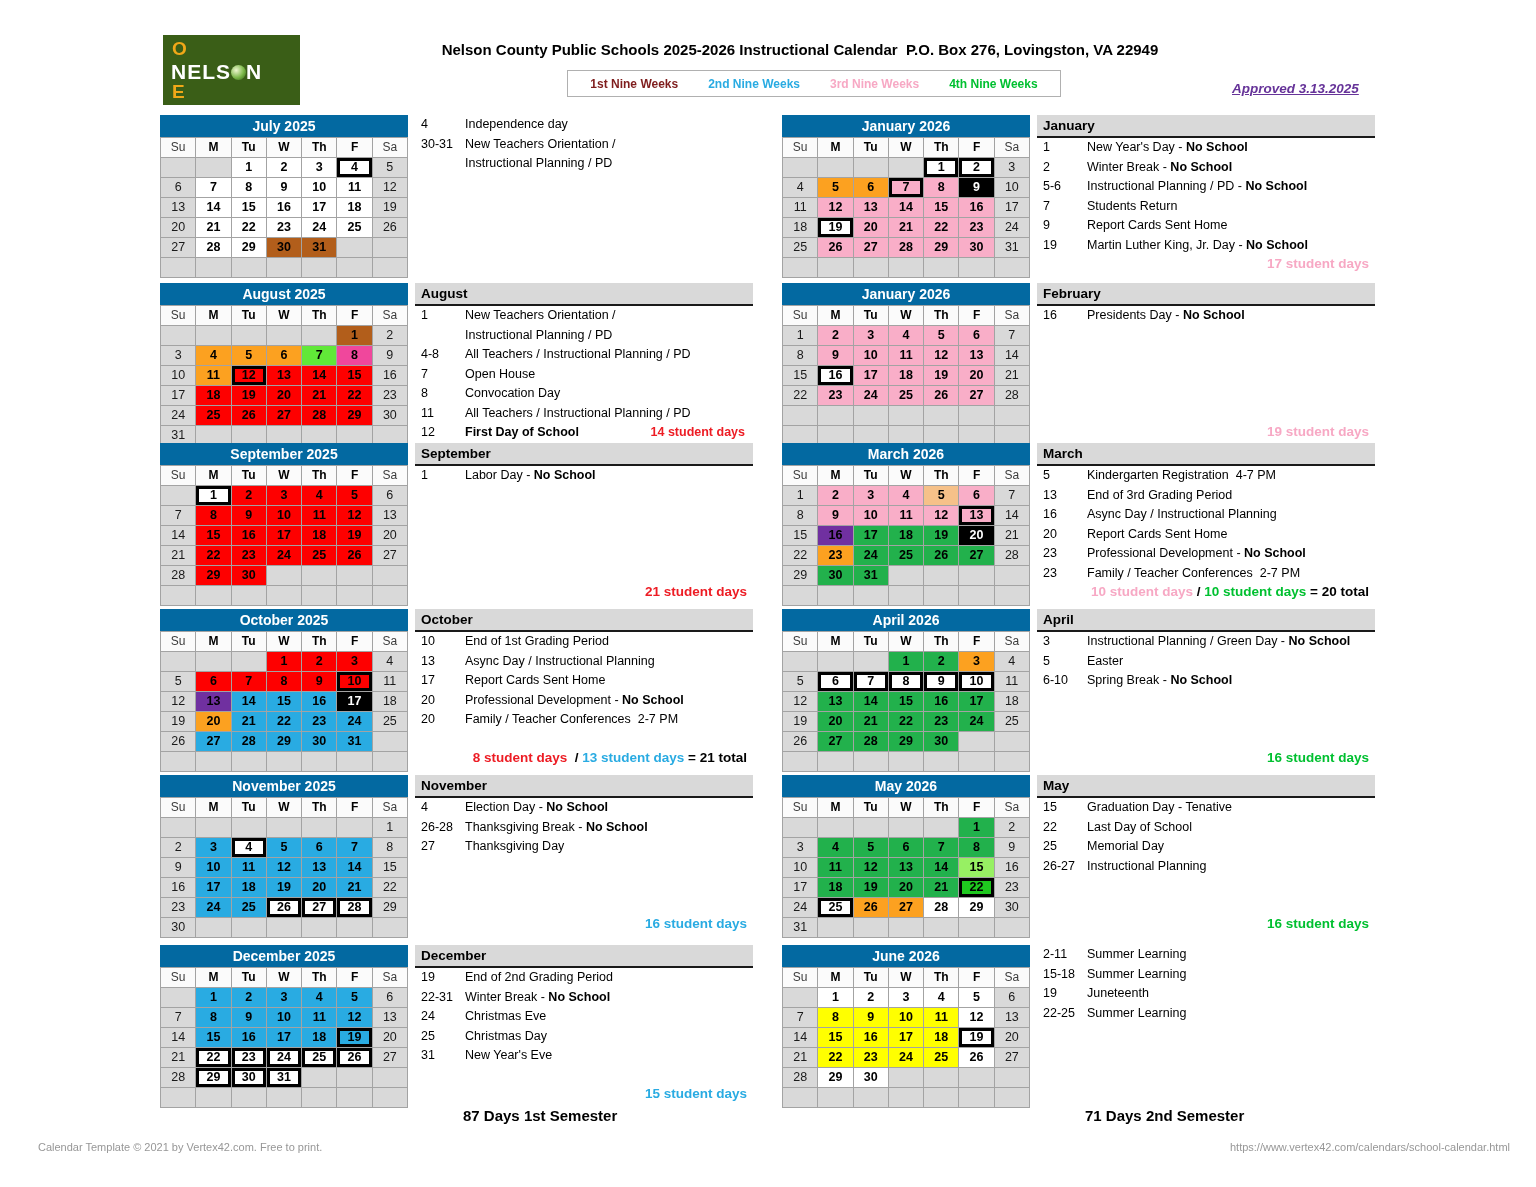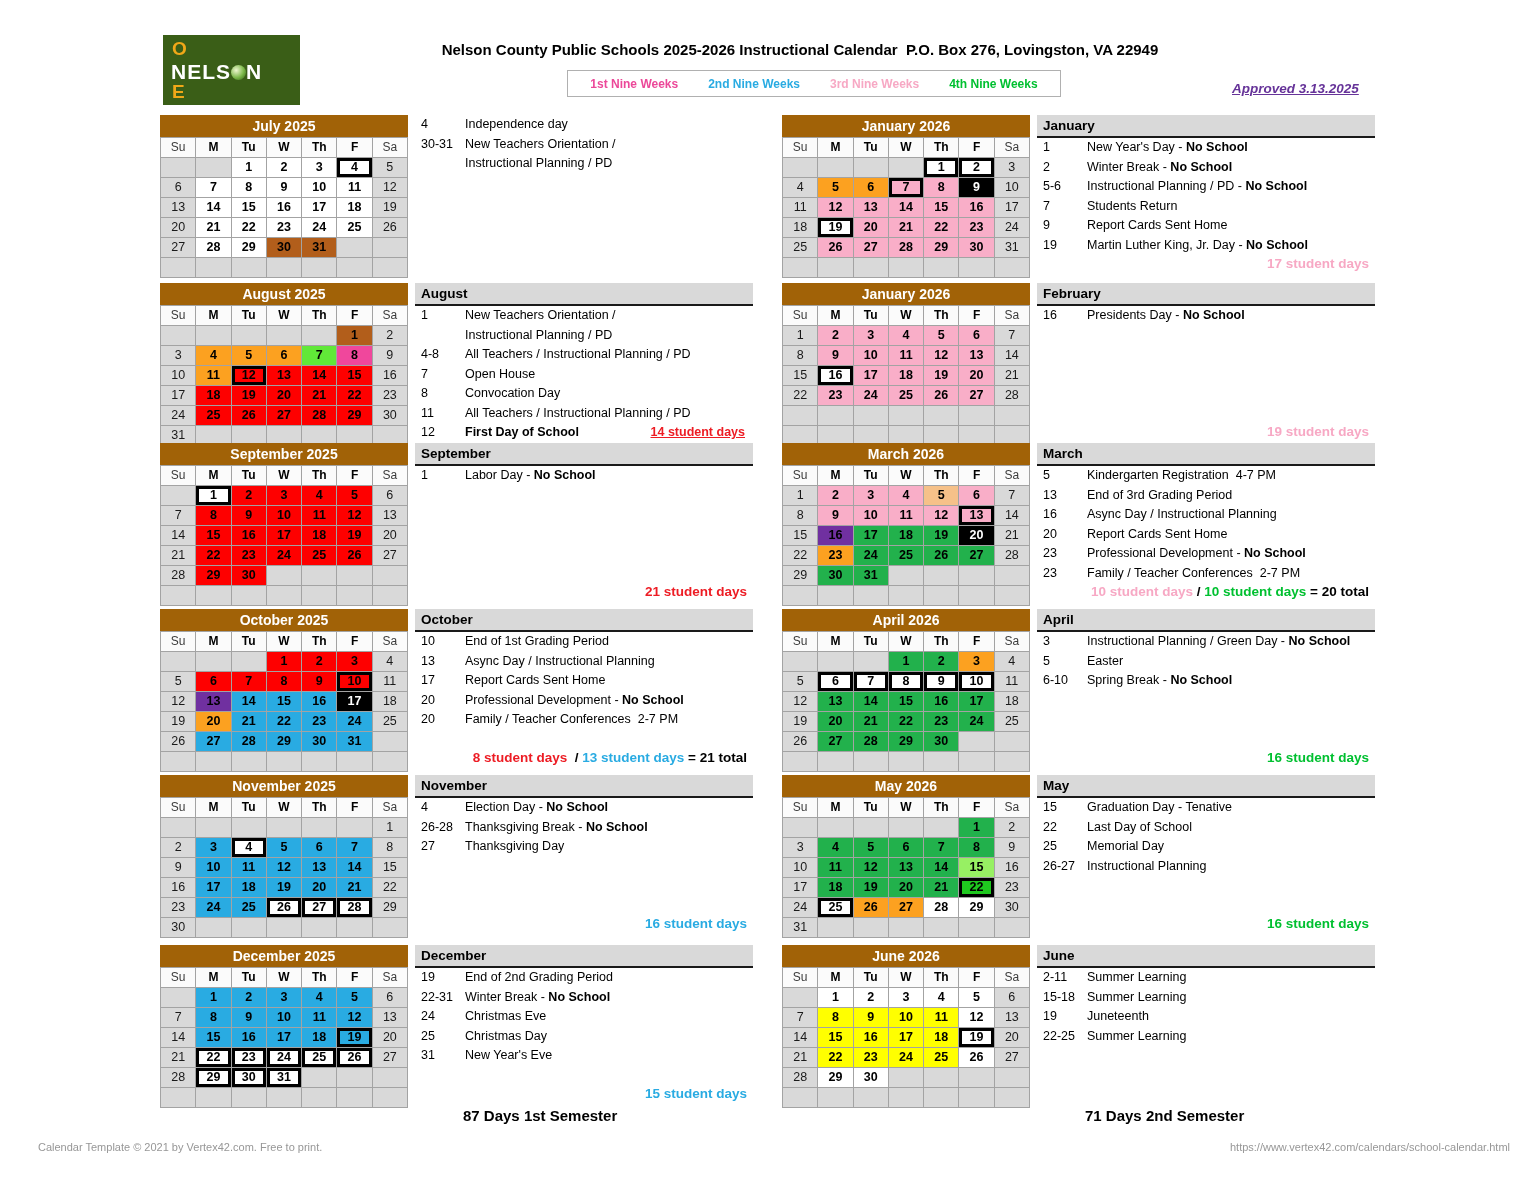--- a/index.html
+++ b/index.html
@@ -15,58 +15,58 @@
          background:radial-gradient(circle at 35% 35%, #eef6cf, #7ab648 55%, #2d5a12);vertical-align:-1px;}
   .page-title{position:absolute;left:400px;top:41px;width:800px;text-align:center;
               font-weight:bold;font-size:15px;white-space:pre;}
   .legend{position:absolute;left:567px;top:70px;width:492px;height:25px;border:1px solid #b0b0b0;
           display:flex;align-items:center;justify-content:center;gap:30px;font-weight:bold;font-size:12px;background:#fff;}
   .approved{position:absolute;left:1232px;top:81px;font-weight:bold;font-style:italic;
             text-decoration:underline;color:#663399;font-size:13.5px;}
 
   
   .cal{position:absolute;width:248px;}
-  .cal-title{height:22px;background:#a16207;color:#fff;font-weight:bold;font-size:14px;
+  .cal-title{height:22px;background:#0369a1;color:#fff;font-weight:bold;font-size:14px;
              text-align:center;line-height:22px;}
   .cal-grid{display:grid;grid-template-columns:repeat(7,1fr);grid-auto-rows:19px;gap:1px;
             background:#a3a3a3;border:1px solid #a3a3a3;}
   .hd{background:#fbfbfb;font-size:12px;text-align:center;line-height:19px;color:#3c3c3c;}
   .hd.hb{font-weight:bold;color:#000;}
   .dc{background:#fff;font-size:12.5px;text-align:center;line-height:19px;font-weight:bold;}
   .dc.we{background:#D9D9D9;font-weight:normal;color:#1a1a1a;}
   .dc.outline{box-shadow:inset 0 0 0 3px #000;}
   .dc.inv{color:#fff;}
 
   
   .ev{position:absolute;width:338px;}
   .ev-head{height:21px;background:#D9D9D9;font-weight:bold;font-size:13.5px;padding-left:6px;
            line-height:21px;border-bottom:2.5px solid #1a1a1a;}
   .ev-row{display:flex;font-size:12.5px;line-height:19.5px;width:100%;}
   .ev-d{width:44px;padding-left:6px;flex:none;}
   .ev-t{white-space:pre;}
-  .ev-note{margin-left:auto;padding-right:8px;font-weight:bold;text-decoration:underline;}
+  .ev-note{margin-left:auto;padding-right:8px;font-weight:bold;}
   .ev-sum{position:absolute;right:6px;bottom:4px;font-weight:bold;font-size:13.5px;white-space:pre;}
 
   .sem{position:absolute;font-weight:bold;font-size:15px;}
   .foot{position:absolute;top:1141px;color:#979797;font-size:11px;}
   .foot.l{left:38px}.foot.r{right:26px;text-decoration:none;color:#979797;}
 </style>
 </head>
 <body>
 
 <div class="page">
 
   <div class="logo">
     <div class="logo-o">O</div>
     <div class="logo-nelson"><span>NELS</span><span class="globe"></span><span>N</span></div>
     <div class="logo-e">E</div>
   </div>
   <div class="page-title">Nelson County Public Schools 2025-2026 Instructional Calendar  P.O. Box 276, Lovingston, VA 22949</div>
   <div class="legend" id="legend">
-      <span class="legend-item" style="color: #ec4899;">1st Nine Weeks</span>
+      <span class="legend-item" style="color: #7f1d1d;">1st Nine Weeks</span>
       <span class="legend-item" style="color: rgb(41, 171, 226);">2nd Nine Weeks</span>
       <span class="legend-item" style="color: rgb(247, 168, 196);">3rd Nine Weeks</span>
       <span class="legend-item" style="color: rgb(0, 192, 48);">4th Nine Weeks</span>
     </div>
   <div class="approved">Approved 3.13.2025</div>
 
   <div class="cal" style="left:160px;top:115px">
       <div class="cal-title">July 2025</div>
       <div class="cal-grid">
         <div class="hd">Su</div>
@@ -927,21 +927,20 @@
         <span class="ev-d">25</span>
         <span class="ev-t">Memorial Day</span>
       </div>
       <div class="ev-row">
         <span class="ev-d">26-27</span>
         <span class="ev-t">Instructional Planning</span>
       </div>
       <div class="ev-sum"><span style="color: rgb(0, 192, 48);">16 student days</span></div>
     </div>
   <div class="ev" style="left:1037px;top:945px;height:160px">
-      <div class="ev-head">June</div>
       <div class="ev-row">
         <span class="ev-d">2-11</span>
         <span class="ev-t">Summer Learning</span>
       </div>
       <div class="ev-row">
         <span class="ev-d">15-18</span>
         <span class="ev-t">Summer Learning</span>
       </div>
       <div class="ev-row">
         <span class="ev-d">19</span>

